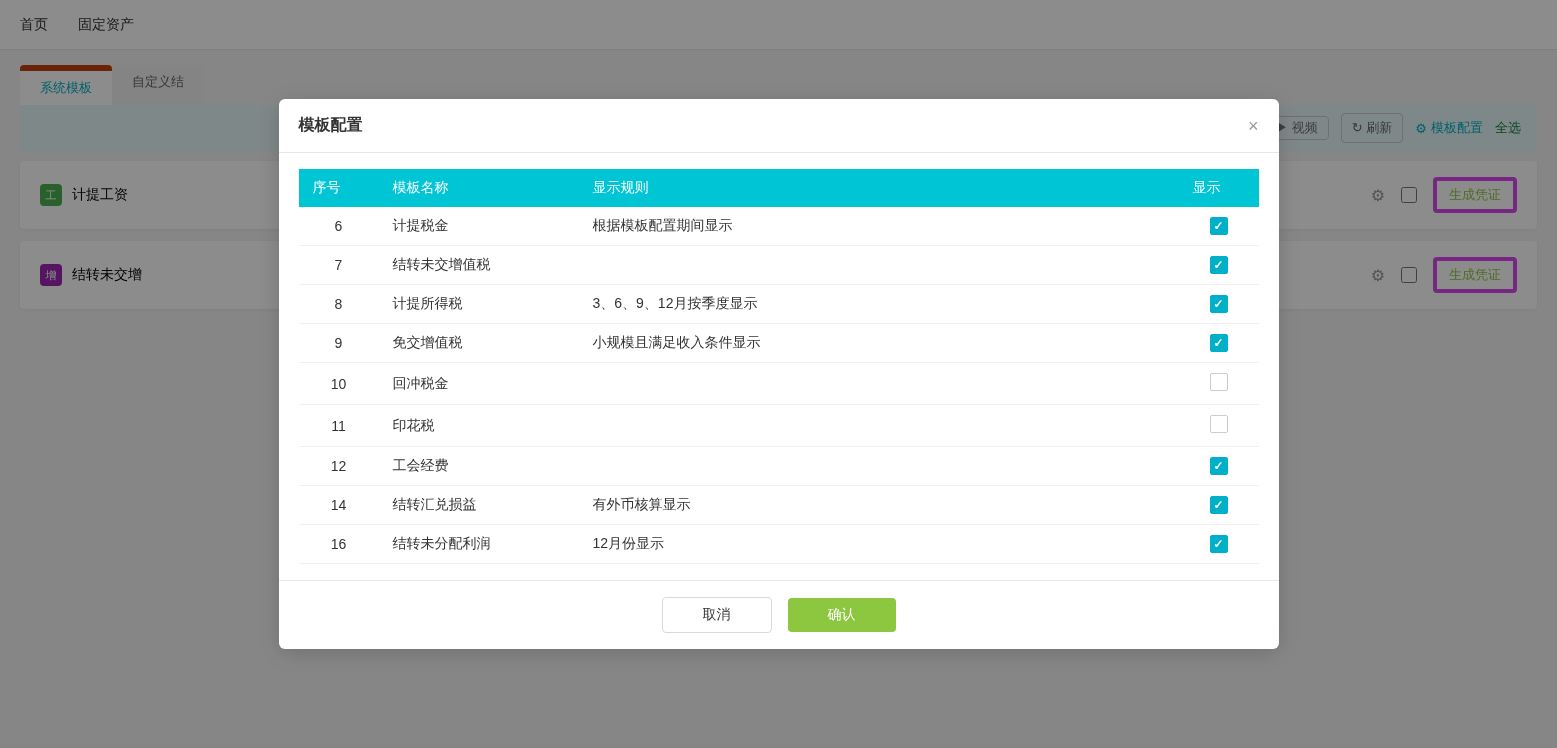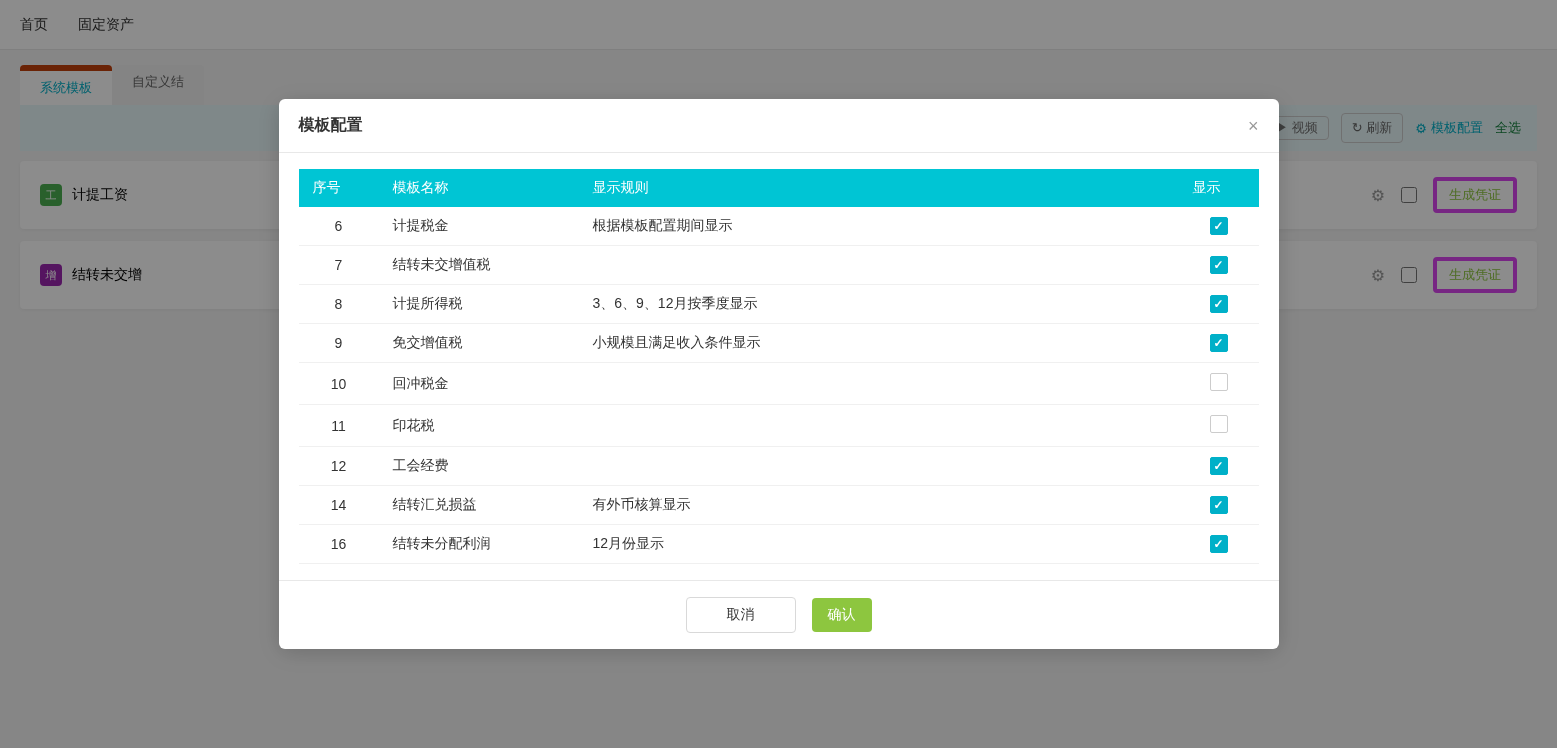--- a/index.html
+++ b/index.html
@@ -309,21 +309,21 @@
       color: #333;
       padding: 8px 40px;
       border-radius: 4px;
       cursor: pointer;
       font-size: 14px;
     }
     .btn-confirm {
       background: #8dc63f;
       border: none;
       color: #fff;
-      padding: 8px 16px;
+      padding: 8px 40px;
       border-radius: 4px;
       cursor: pointer;
       font-size: 14px;
     }
 
     
     .modal-body::-webkit-scrollbar {
       width: 6px;
     }
     .modal-body::-webkit-scrollbar-thumb {

